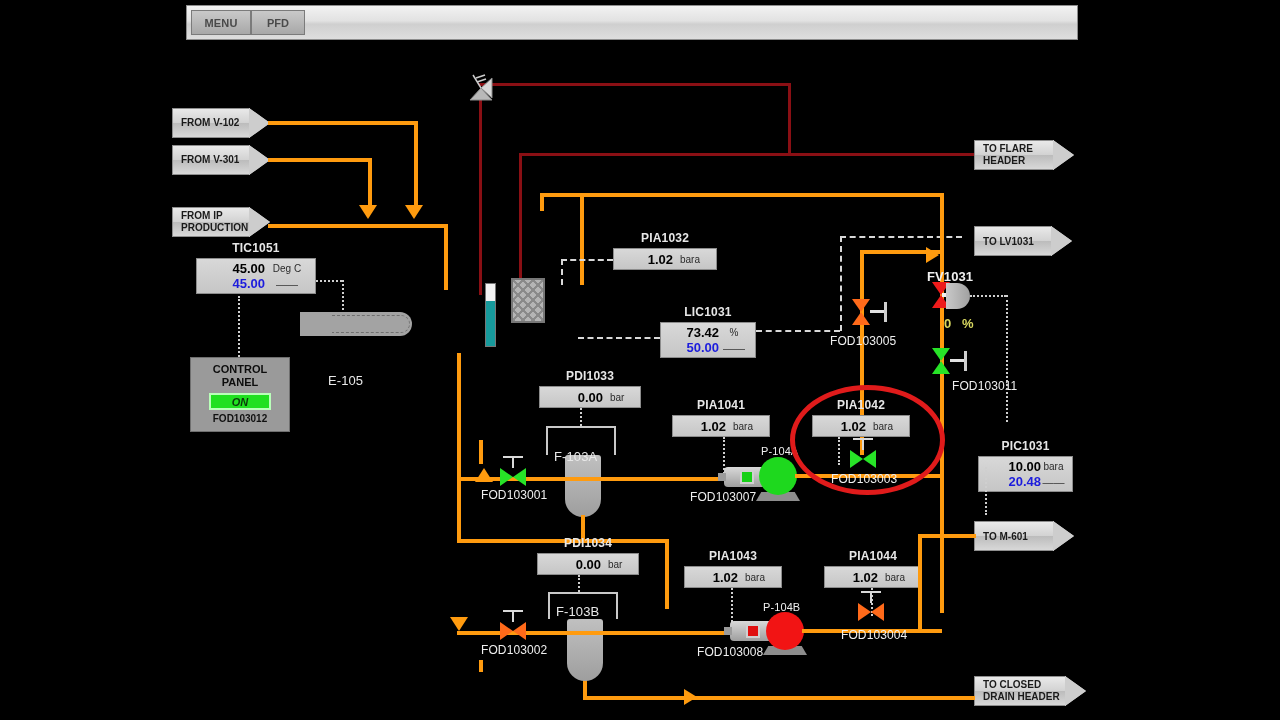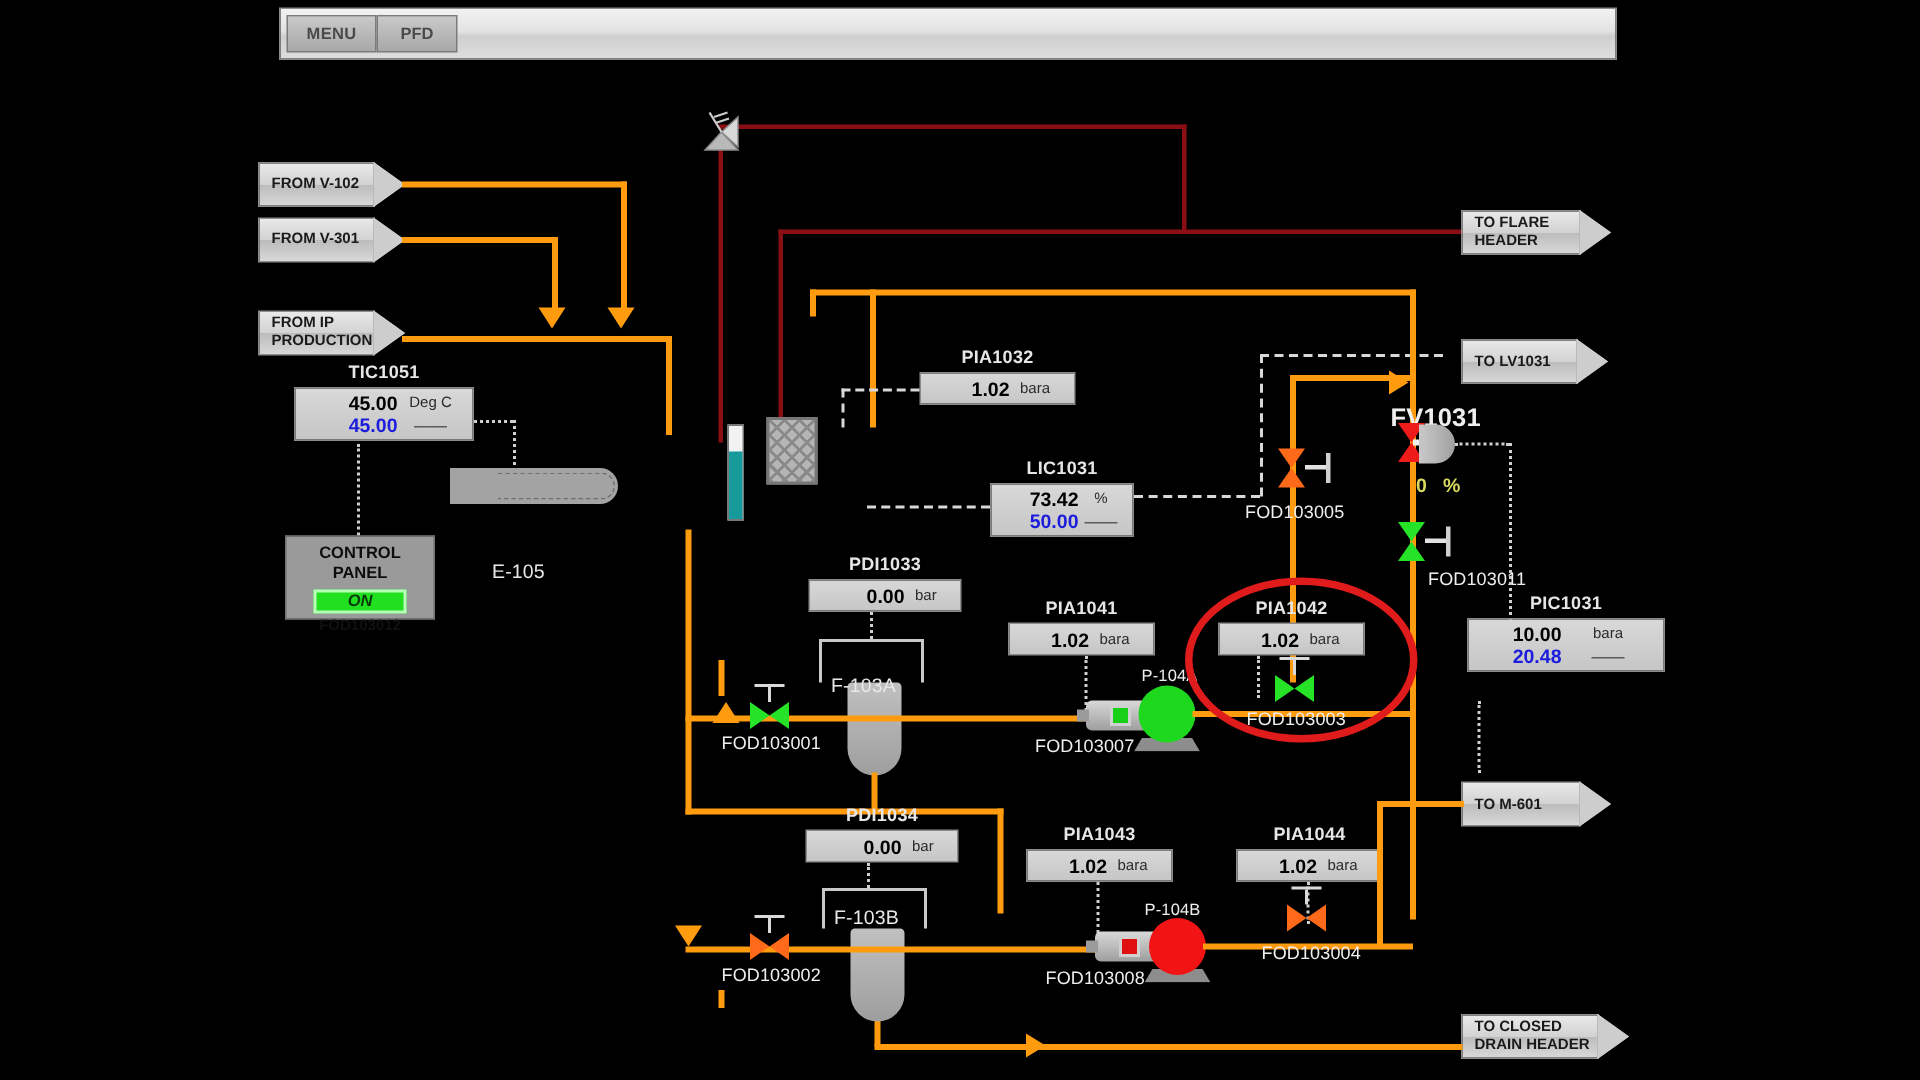--- a/index.html
+++ b/index.html
@@ -195,21 +195,21 @@
   .motor .shaftL { position: absolute; left: -6px; top: 6px; width: 8px; height: 8px; background: #9b9b9b; }
   .motor .led { position: absolute; left: 16px; top: 3px; width: 14px; height: 14px; border: 2px solid #d0d0d0; }
   .motor .led.green { background: #17d017; }
   .motor .led.red { background: #e01010; }
 
   
   .psv { position: absolute; left: 468px; top: 70px; width: 26px; height: 30px; }
 
   
   .cpanel {
-    position: absolute; left: 190px; top: 357px; width: 100px; height: 56px;
+    position: absolute; left: 190px; top: 357px; width: 100px; height: 75px;
     background: #9a9a9a; border: 1px solid #6f6f6f;
     display: flex; flex-direction: column; align-items: center; padding-top: 5px;
   }
   .cpanel .t { color: #0d0d0d; font-size: 11px; font-weight: bold; line-height: 13px; text-align: center; }
   .cpanel .on {
     margin-top: 4px; width: 62px; height: 17px;
     background: #20e020; border: 2px solid #b9ffb9;
     display: flex; align-items: center; justify-content: center;
     color: #0a3a0a; font-size: 11px; font-weight: bold; font-style: italic;
   }
@@ -359,42 +359,42 @@
   <div class="arw right" style="left:926px; top:247px;"></div>
 
   <div class="valvev orange" style="left:852px; top:299px;">
     <div class="t"></div>
     <div class="b"></div>
     <div class="stem"></div>
     <div class="hand"></div>
   </div>
   <div class="tagtxt" style="left:830px; top:334px;">FOD103005</div>
 
-  <div class="tagtxt" style="left:927px; top:269px; font-weight:bold; font-size:17px;">FV1031</div>
+  <div class="tagtxt" style="left:927px; top:269px; font-weight:bold; font-size:13px;">FV1031</div>
   <div class="valvev red" style="left:932px; top:282px;">
     <div class="t"></div>
     <div class="b"></div>
   </div>
   <div class="actline" style="left:942px; top:293px; width:22px;"></div>
   <div class="actuator" style="left:946px; top:283px;"></div>
   <div class="pctval" style="left:944px; top:316px;">0</div>
   <div class="pctunit" style="left:962px; top:316px;">%</div>
 
   <div class="valvev green" style="left:932px; top:348px;">
     <div class="t"></div>
     <div class="b"></div>
     <div class="stem"></div>
     <div class="hand"></div>
   </div>
   <div class="tagtxt" style="left:952px; top:379px;">FOD103011</div>
 
   <div class="sig fine h" style="left:970px; top:295px; width:36px;"></div>
   <div class="sig fine v" style="left:1006px; top:295px; height:127px;"></div>
 
-  <div class="instr" style="left:978px; top:412px; width:132px;">
+  <div class="instr" style="left:978px; top:456px; width:95px;">
     <div class="lbl">PIC1031</div>
     <div class="box two" style="grid-template-columns:56px 1fr;">
       <div class="pv">10.00</div>
       <div class="eu">bara</div>
       <div class="sp">20.48</div>
       <div class="dash">——</div>
     </div>
   </div>
   <div class="sig fine v" style="left:985px; top:467px; height:48px;"></div>
 

